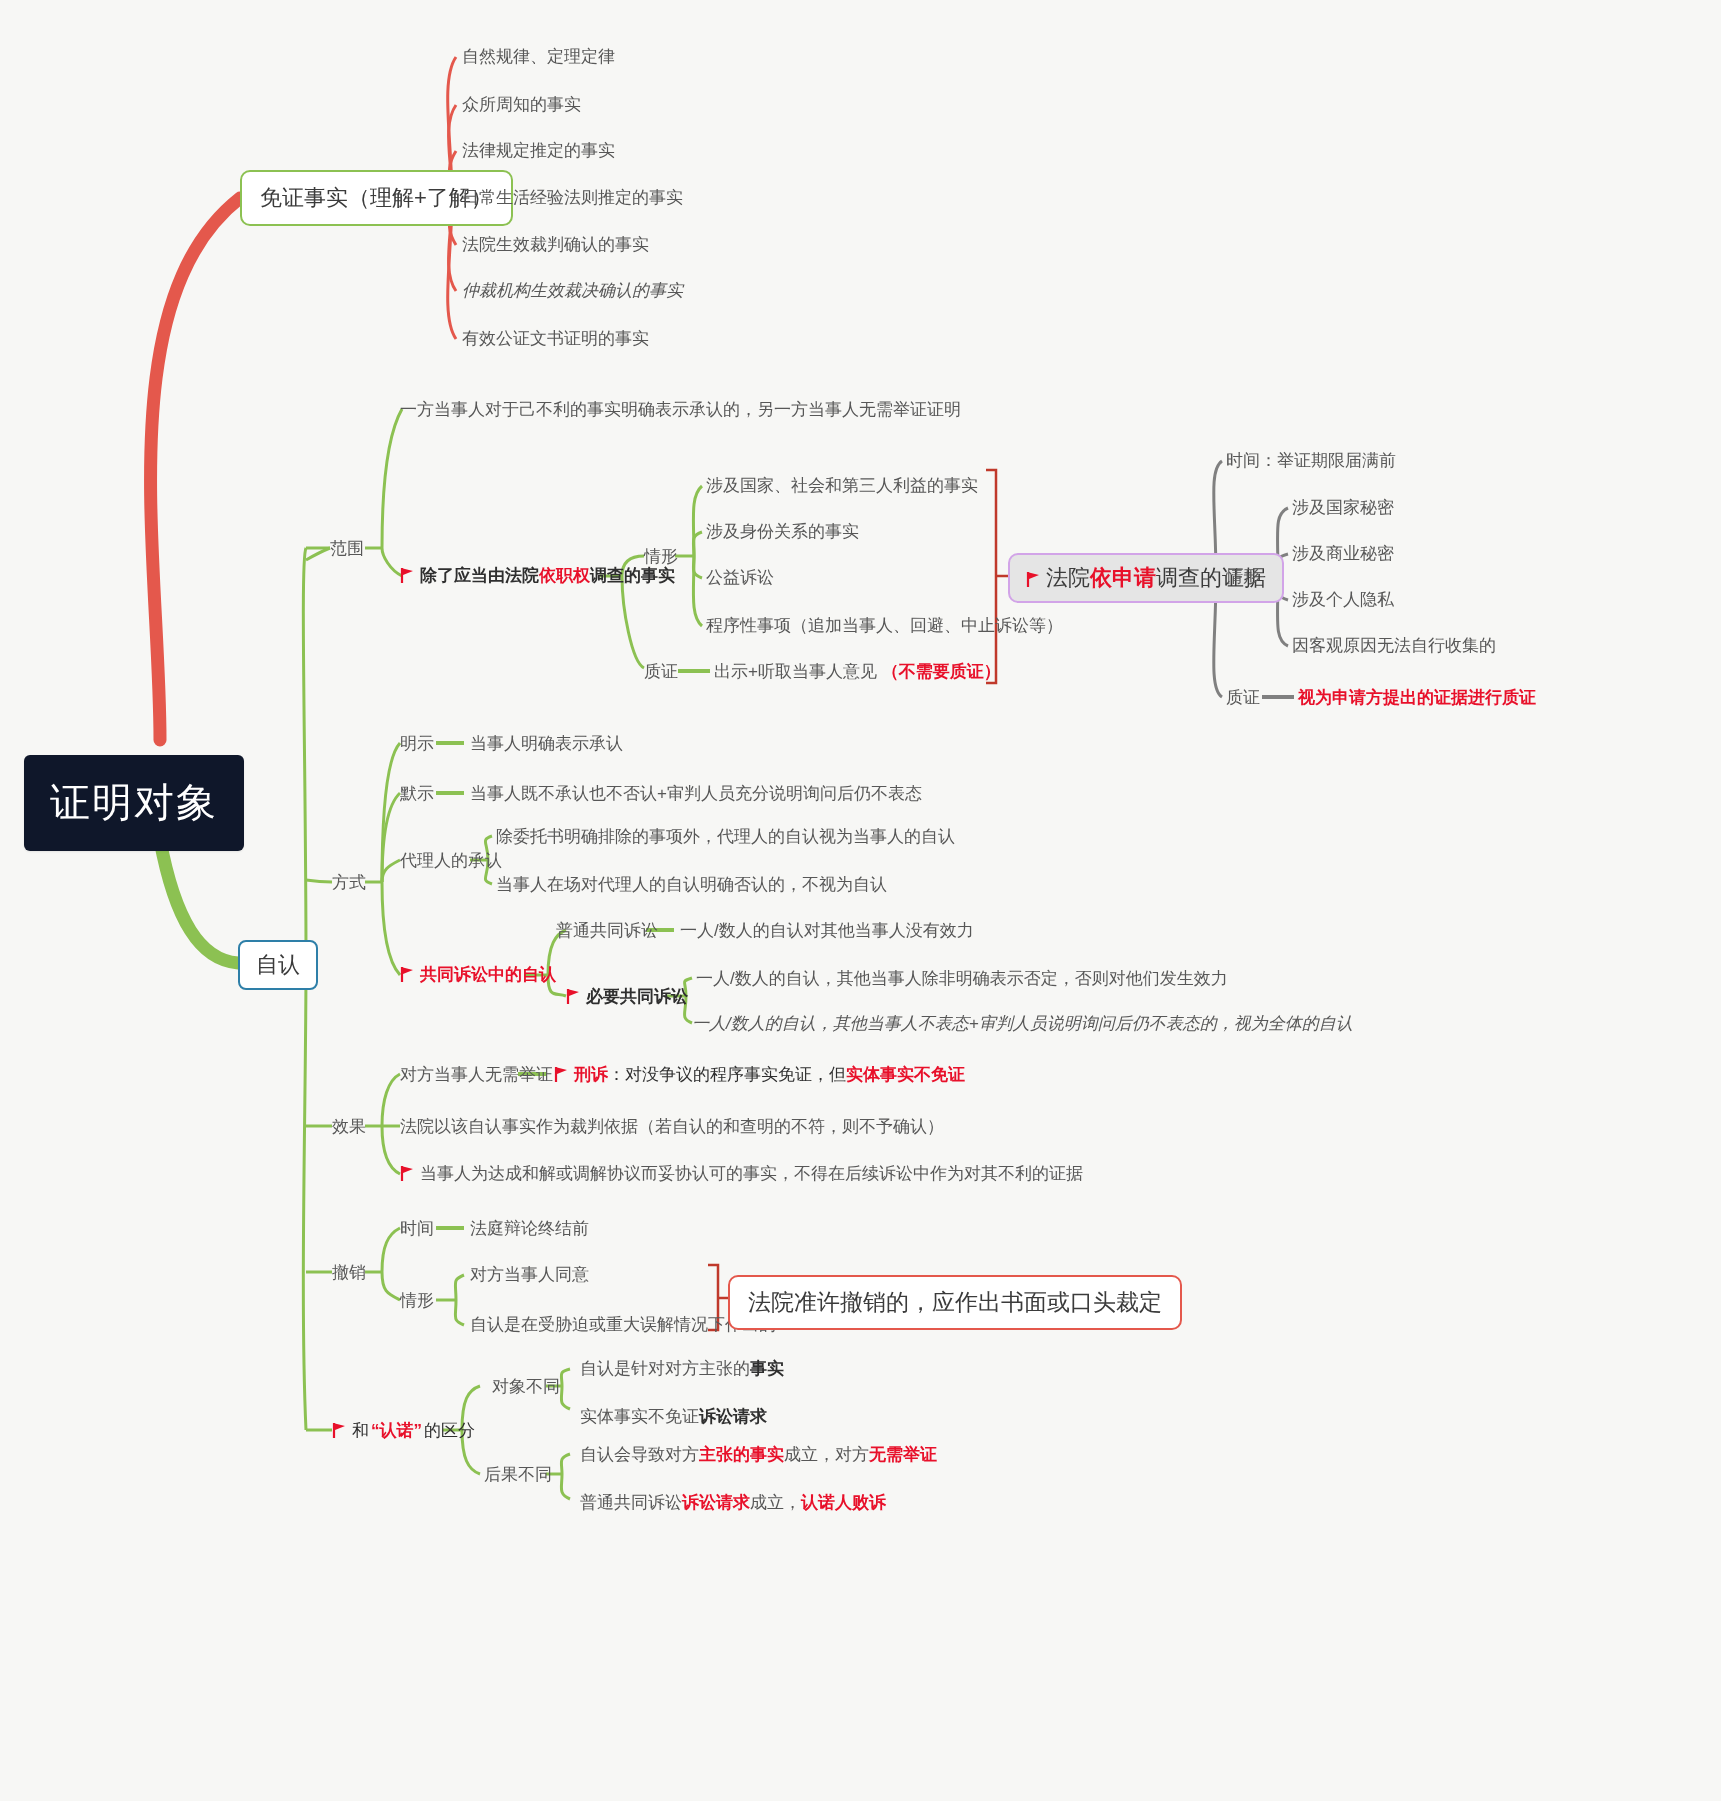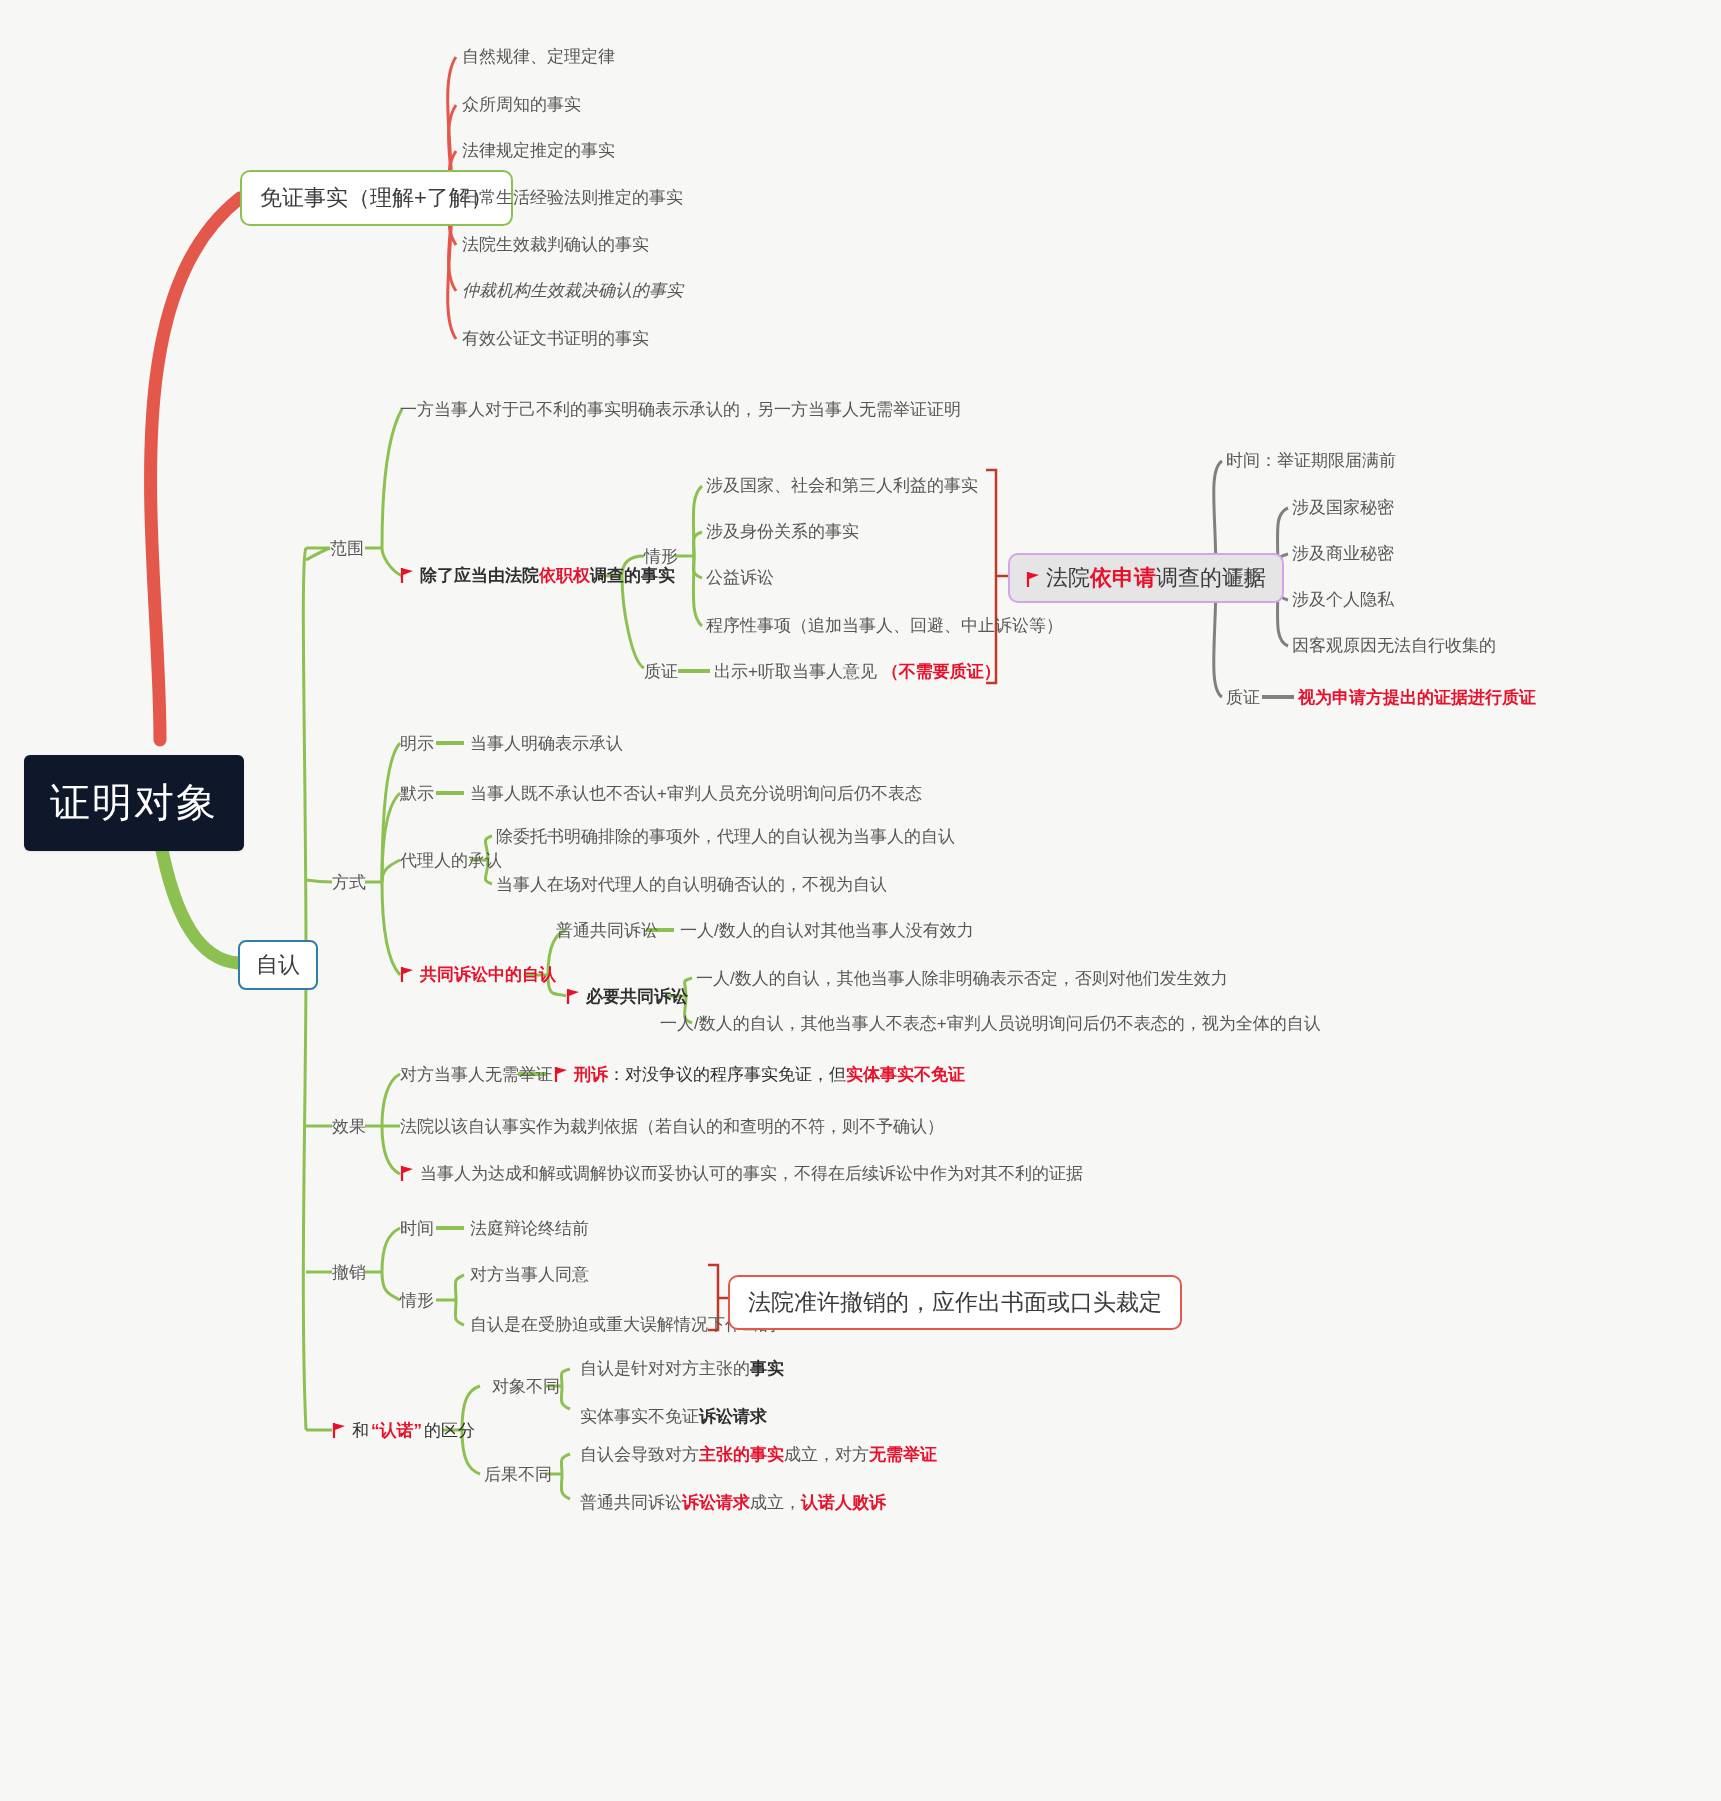--- a/index.html
+++ b/index.html
@@ -242,21 +242,21 @@
 <div class="node t" style="left:556px; top:920px;">普通共同诉讼</div>
 <div class="node t" style="left:680px; top:920px;">一人/数人的自认对其他当事人没有效力</div>
 
 <div class="node t-b" style="left:566px; top:986px;">
   <span class="flag"><svg width="15" height="17" viewBox="0 0 15 17">
           <path d="M2 1 L2 16" stroke="#e8102a" stroke-width="2.2" fill="none"></path>
           <path d="M3 1.5 L13 4 L3 8 Z" fill="#e8102a"></path>
         </svg></span><span>必要共同诉讼</span>
 </div>
 <div class="node t" style="left:696px; top:968px;">一人/数人的自认，其他当事人除非明确表示否定，否则对他们发生效力</div>
-<div class="node t" style="left:660px; top:1013px;">一人/数人的自认，其他当事人不表态+审判人员说明询问后仍不表态的，视为全体的自认</div>
+<div class="node t" style="left:692px; top:1013px;font-style:italic;">一人/数人的自认，其他当事人不表态+审判人员说明询问后仍不表态的，视为全体的自认</div>
 
 <div class="node t" style="left:332px; top:1116px;">效果</div>
 
 <div class="node t" style="left:400px; top:1064px;">对方当事人无需举证</div>
 <div class="node t-b" style="left:554px; top:1064px;">
   <span class="flag"><svg width="15" height="17" viewBox="0 0 15 17">
           <path d="M2 1 L2 16" stroke="#e8102a" stroke-width="2.2" fill="none"></path>
           <path d="M3 1.5 L13 4 L3 8 Z" fill="#e8102a"></path>
         </svg></span><span class="red">刑诉</span><span style="font-weight:normal">：对没争议的程序事实免证，但</span><span class="red">实体事实不免证</span>
 </div>

